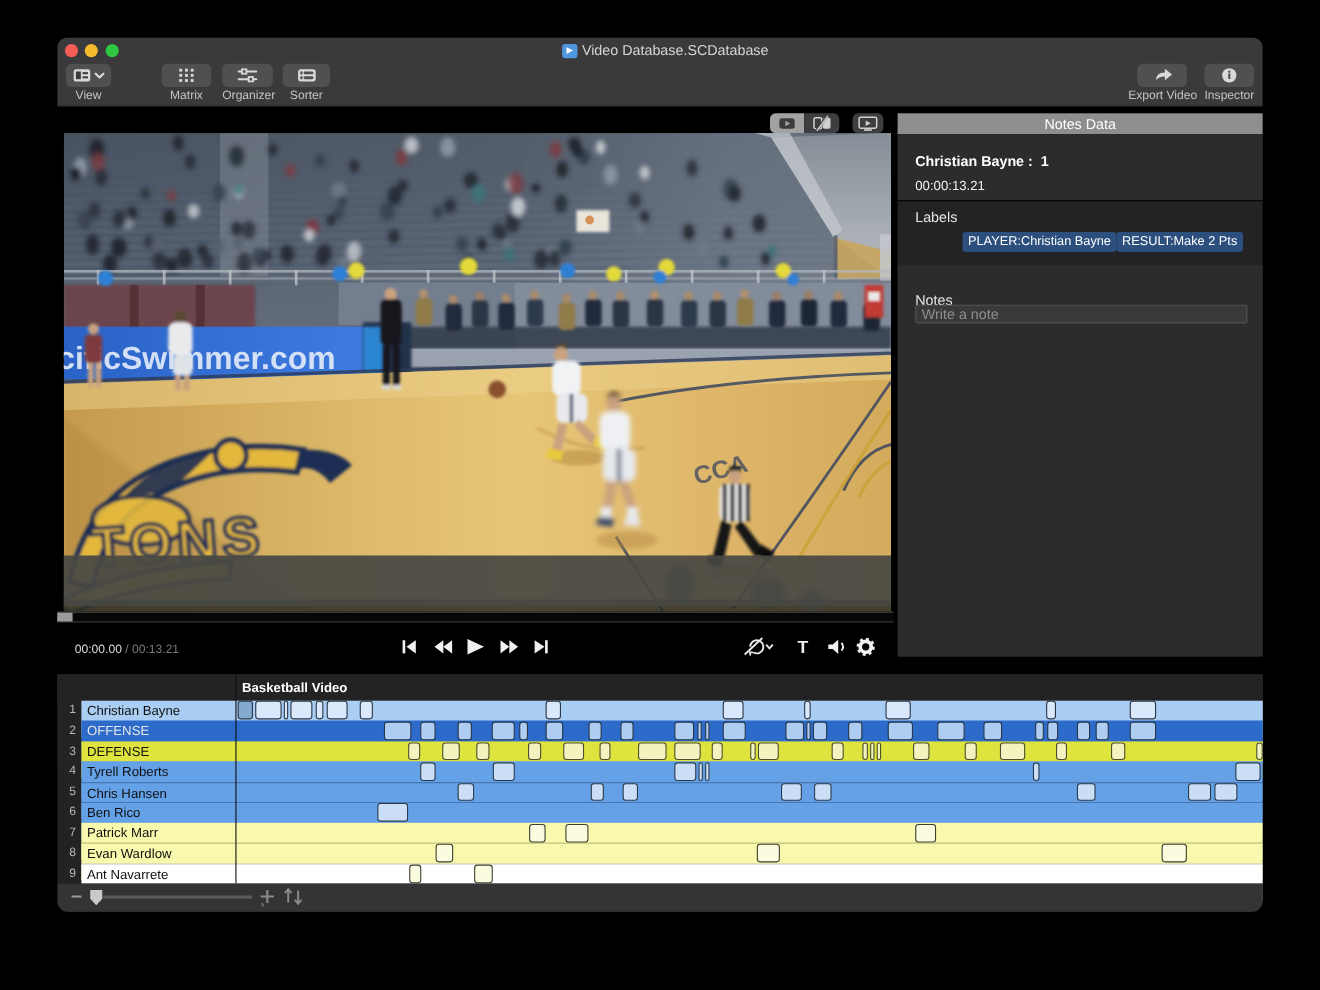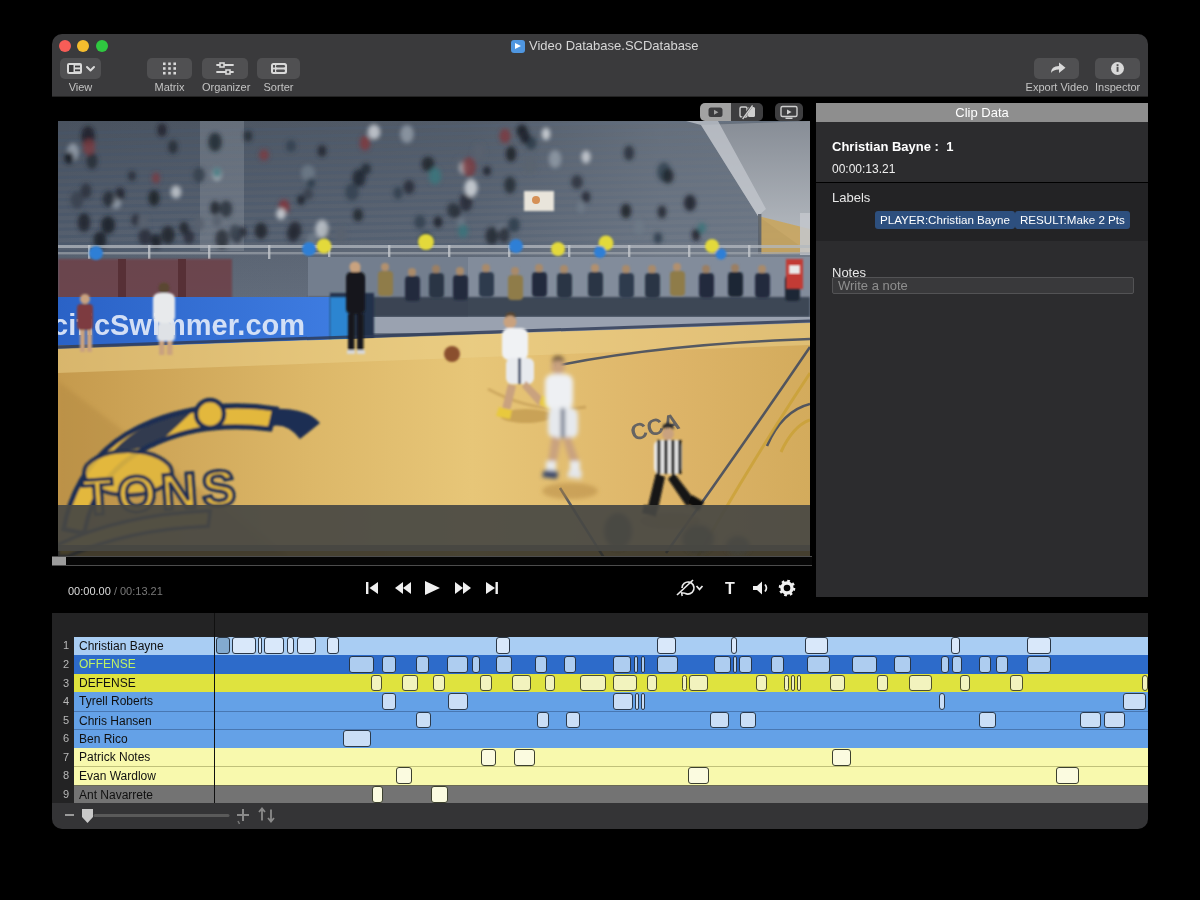--- a/index.html
+++ b/index.html
@@ -564,71 +564,74 @@
         <g transform="translate(113,12)">
           <circle r="5" fill="none" stroke="#f0f0f0" stroke-width="3.4"></circle>
           <circle r="7" fill="none" stroke="#f0f0f0" stroke-width="2.6" stroke-dasharray="2.6 2.9"></circle>
           <circle r="2" fill="#000"></circle>
         </g>
       </svg>
     </div>
   </div>
 
   <div id="panel">
-    <div id="cdhead">Clip Data</div>
+    <div id="cdhead">Notes Data</div>
     <div class="abs sec1" style="left:0; top:24.8px; width:367px; height:60.7px;">
       <div class="abs" style="left:16px; top:17px; font-size:13px; font-weight:bold; color:#fff;">Christian Bayne :&nbsp; 1</div>
       <div class="abs" style="left:16px; top:40px; font-size:12px; color:#efefef;">00:00:13.21</div>
     </div>
     <div class="abs sec2" style="left:0; top:85.5px; width:332px; height:58.4px;">
       <div class="abs" style="left:16px; top:7px; font-size:13px; color:#e8e8e8;">Labels</div>
       <div class="tag" style="left:19px; top:28.5px;">PLAYER:Christian Bayne</div>
       <div class="tag" style="left:159px; top:28.5px;">RESULT:Make 2 Pts</div>
     </div>
     <div class="abs sec1" style="left:0; top:143.9px; width:332px; height:356px;">
       <div class="abs" style="left:16px; top:12px; font-size:13px; color:#e8e8e8;margin-top:12px;">Notes</div>
       <div id="noteinput">Write a note</div>
     </div>
   </div>
 
   <div id="tl">
+    <div id="tlhead">
+        <div class="t">Basketball Video</div>
+      </div>
     <div class="rnum" style="left:0; top:26.4px;">1</div>
     <div class="rnum" style="left:0; top:44.9px;">2</div>
     <div class="rnum" style="left:0; top:63.5px;">3</div>
     <div class="rnum" style="left:0; top:82.0px;">4</div>
     <div class="rnum" style="left:0; top:100.6px;">5</div>
     <div class="rnum" style="left:0; top:119.1px;">6</div>
     <div class="rnum" style="left:0; top:137.7px;">7</div>
     <div class="rnum" style="left:0; top:156.2px;">8</div>
     <div class="rnum" style="left:0; top:174.8px;">9</div>
     <div class="row" style="top:23.6px; background:#a9cdf3;">
         <div class="rlabel">Christian Bayne</div>
       </div>
     <div class="row" style="top:42.15px; background:#2d6bca;">
-        <div class="rlabel" style="color:#bef264;">OFFENSE</div>
+        <div class="rlabel" style="color:#e5e5e5;">OFFENSE</div>
       </div>
     <div class="row" style="top:60.7px; background:#dfe33e;">
         <div class="rlabel">DEFENSE</div>
       </div>
     <div class="row" style="top:79.25px; background:#64a1e7;">
         <div class="rlabel">Tyrell Roberts</div>
       </div>
     <div class="row" style="top:97.8px; background:#64a1e7; border-top:1px solid rgba(20,40,80,0.35);">
         <div class="rlabel">Chris Hansen</div>
       </div>
     <div class="row" style="top:116.35px; background:#64a1e7; border-top:1px solid rgba(20,40,80,0.35);">
         <div class="rlabel">Ben Rico</div>
       </div>
     <div class="row" style="top:134.9px; background:#f8f9ad;">
-        <div class="rlabel">Patrick Notes</div>
+        <div class="rlabel">Patrick Marr</div>
       </div>
     <div class="row" style="top:153.45px; background:#f8f9ad; border-top:1px solid rgba(90,90,30,0.35);">
         <div class="rlabel">Evan Wardlow</div>
       </div>
-    <div class="row" style="top:172.0px; background:#737373; border-top:1px solid rgba(90,90,30,0.35);">
+    <div class="row" style="top:172.0px; background:#ffffff; border-top:1px solid rgba(90,90,30,0.35);">
         <div class="rlabel">Ant Navarrete</div>
       </div>
     <div class="clip" style="left:164px;top:24.4px;width:14px;background:#83aacf;border-color:#2b3746"></div>
 <div class="clip" style="left:180px;top:24.4px;width:24px;background:#d9e8fa;border-color:#2b3746"></div>
 <div class="clip" style="left:206px;top:24.4px;width:4px;background:#d9e8fa;border-color:#2b3746"></div>
 <div class="clip" style="left:212px;top:24.4px;width:20px;background:#d9e8fa;border-color:#2b3746"></div>
 <div class="clip" style="left:235px;top:24.4px;width:7px;background:#d9e8fa;border-color:#2b3746"></div>
 <div class="clip" style="left:245px;top:24.4px;width:19px;background:#d9e8fa;border-color:#2b3746"></div>
 <div class="clip" style="left:275px;top:24.4px;width:12px;background:#d9e8fa;border-color:#2b3746"></div>
 <div class="clip" style="left:444px;top:24.4px;width:14px;background:#d9e8fa;border-color:#2b3746"></div>

